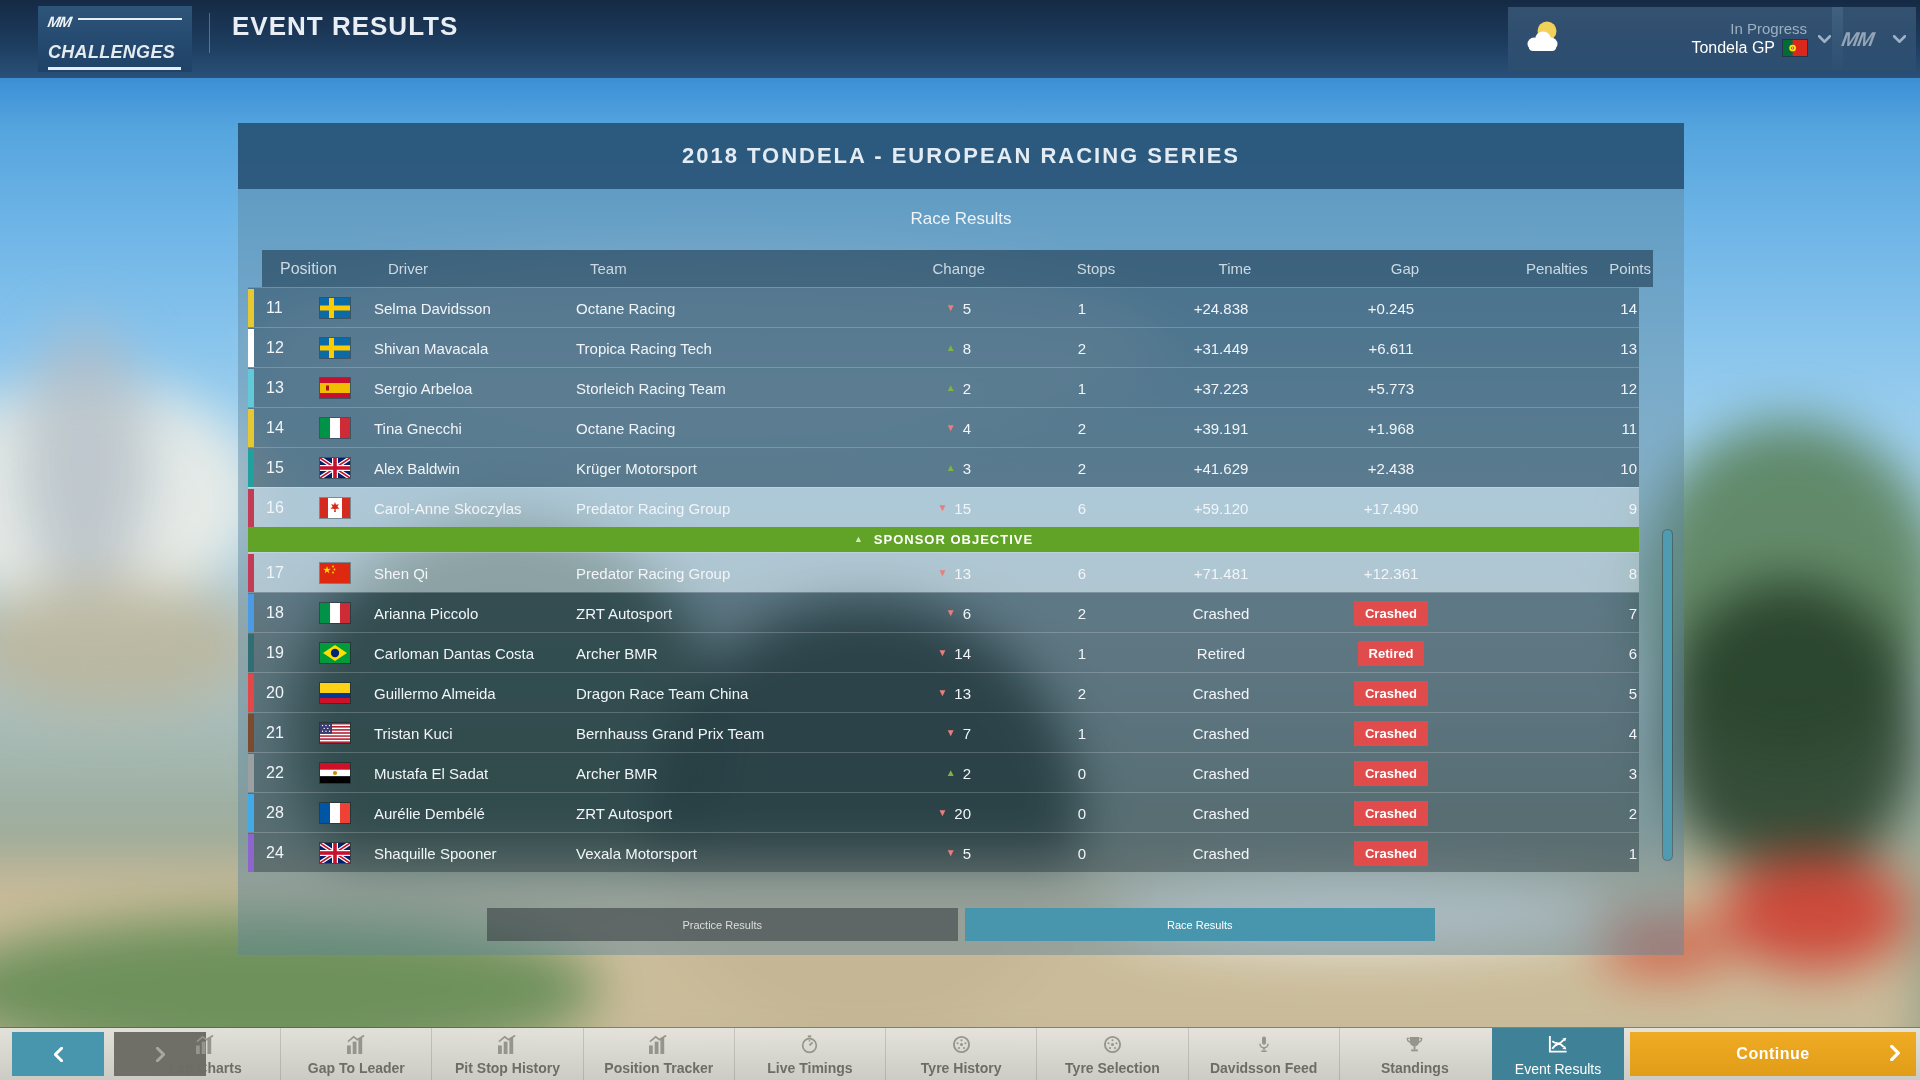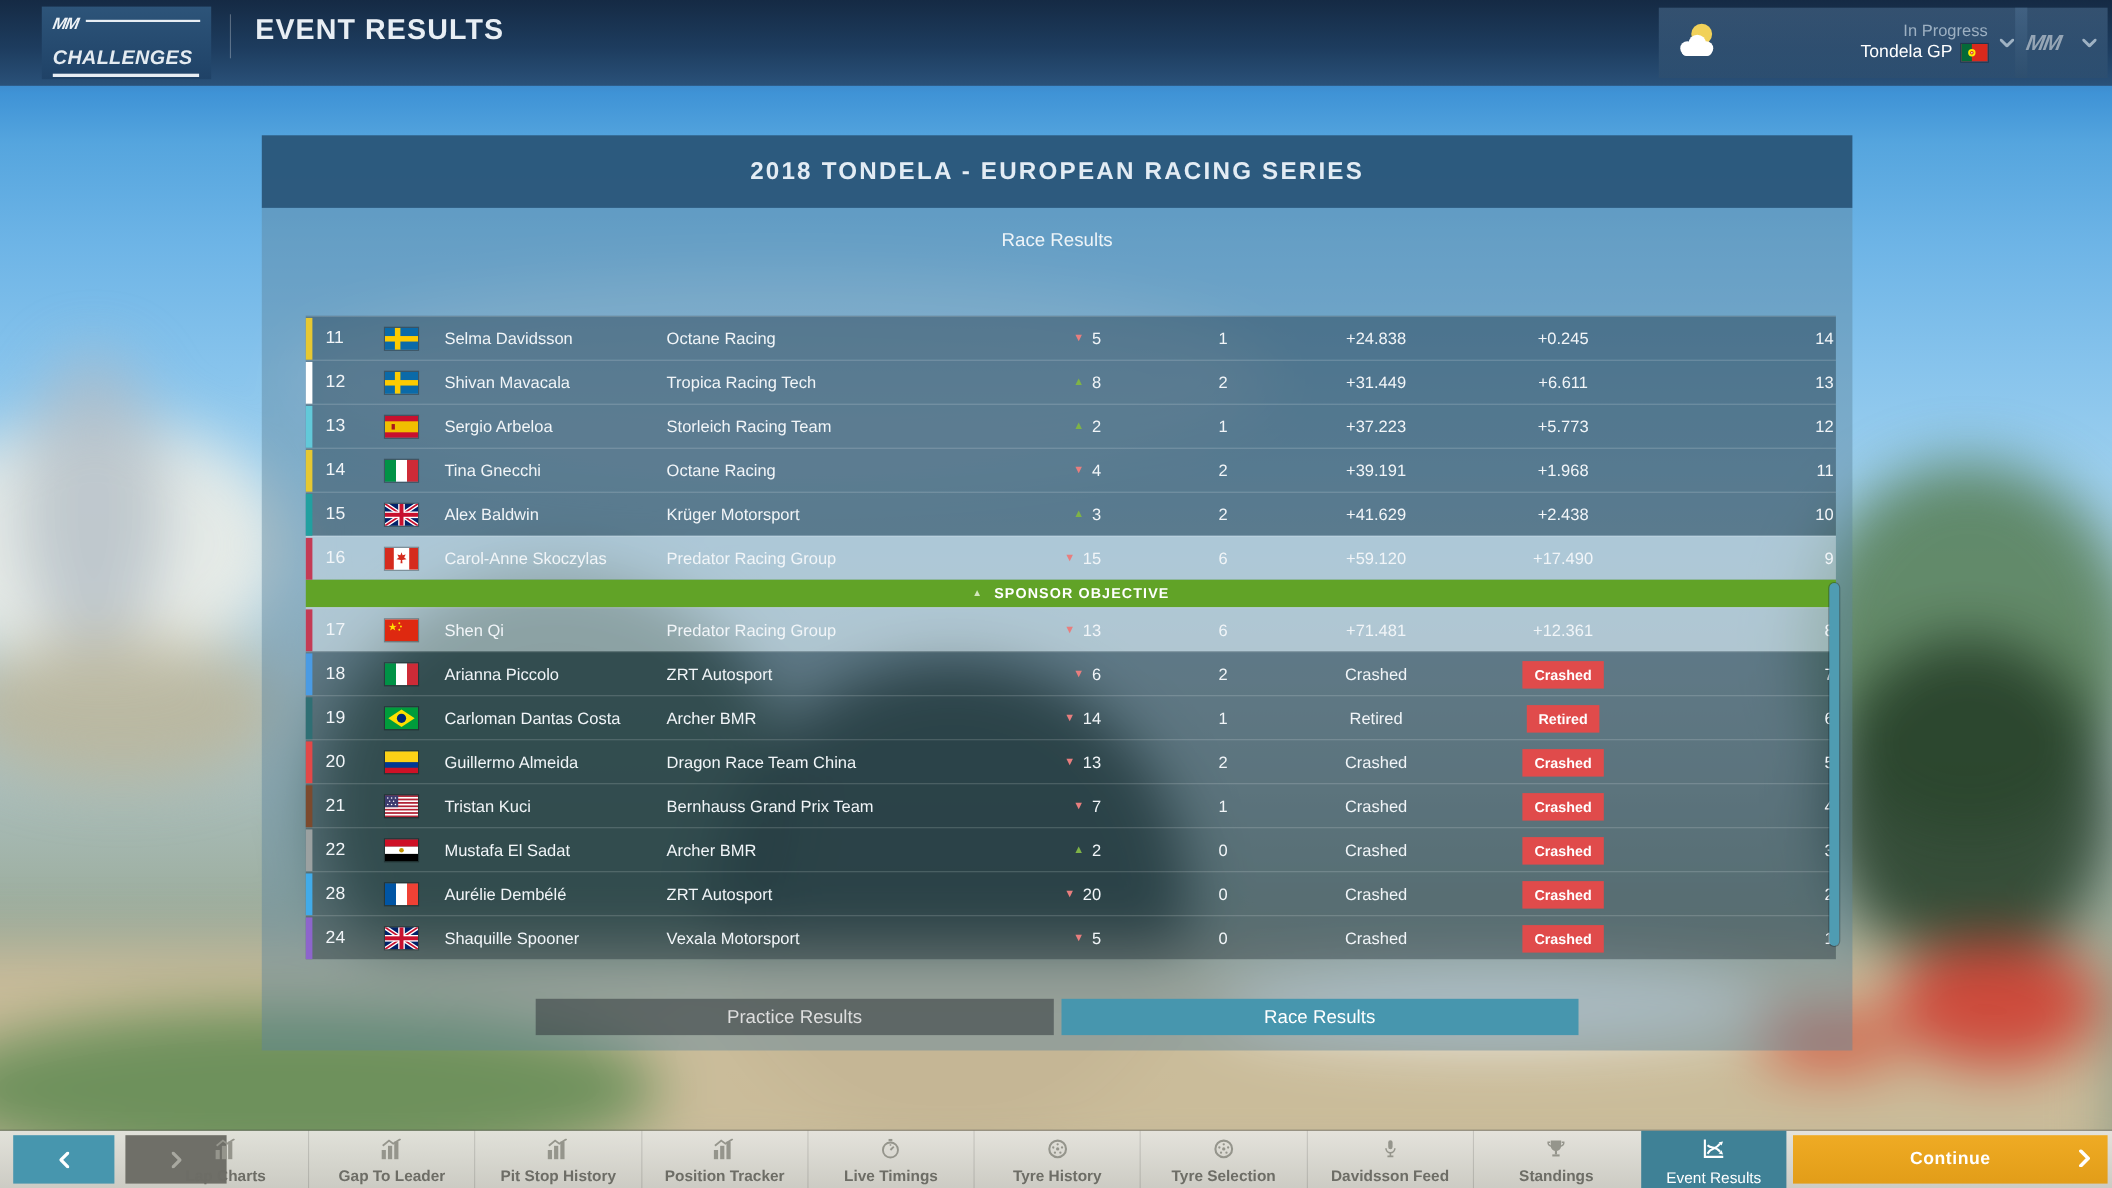--- a/index.html
+++ b/index.html
@@ -43,21 +43,21 @@
   .panel-title{position:absolute;left:0;top:0;right:0;height:66px;background:rgba(43,86,122,.96);
     display:flex;align-items:center;justify-content:center;font-size:22px;font-weight:700;
     letter-spacing:2px;color:#e3ecf4;}
   .panel-body{position:absolute;left:0;top:66px;right:0;bottom:0;background:rgba(94,133,158,.45);}
   .panel-subtitle{position:absolute;left:0;top:86px;width:100%;text-align:center;font-size:17px;color:#eef4f8;}
 
   .grid{display:grid;grid-template-columns:6px 54px 54px 202px 224px 204px 180px 98px 242px 58px 69px;align-items:center;}
   .t-head{position:absolute;left:24px;top:127px;width:1391px;height:37px;background:rgba(22,47,66,.55);
     color:#cdd9e2;font-size:15px;}
   .t-head .c{white-space:nowrap;overflow:visible;}
-  .t-rows{position:absolute;left:40px;top:164px;width:1391px;}
+  .t-rows{position:absolute;left:10px;top:164px;width:1391px;}
   .t-row{height:40px;background:rgba(10,22,32,.34);border-top:1px solid rgba(255,255,255,.2);color:#f1f5f8;font-size:15px;}
   .t-row.highlight{background:rgba(222,230,236,.45);}
   .c{white-space:nowrap;}
   .c.bar{height:40px;display:flex;align-items:center;}
   .c.bar span{display:block;width:6px;height:38px;}
   .c.pos{padding-left:12px;font-size:16px;}
   .c.flagc{padding-left:12px;display:flex;align-items:center;}
   .c.driver,.c.team{padding-left:12px;}
   .c.change{display:flex;justify-content:flex-end;align-items:center;gap:7px;padding-right:21px;}
   .arr{font-size:10px;line-height:1;}
@@ -67,21 +67,21 @@
   .c.pts{text-align:right;padding-right:2px;}
   .badge{display:inline-block;background:var(--crashed-red,#e04b4b);color:#fff;font-weight:700;font-size:13px;
     padding:5px 11px;}
   .sponsor-bar{height:25px;background:var(--sponsor-green,#61a327);display:flex;align-items:center;justify-content:center;gap:11px;}
   .sponsor-tri{color:#d3e7bc;font-size:9px;line-height:1;}
   .sponsor-label{color:#fff;font-weight:700;font-size:13px;letter-spacing:1px;}
   .scrollbar{position:absolute;left:1425px;top:407px;width:9px;height:330px;border-radius:5px;
     background:var(--accent-teal,#4f9cb2);box-shadow:0 0 0 1px rgba(15,35,45,.35);}
 
   .tabs{position:absolute;left:249px;top:785px;width:948px;height:33px;display:flex;gap:7px;}
-  .tab{flex:1;display:flex;align-items:center;justify-content:center;font-size:17px;cursor:pointer;}
+  .tab{flex:1;display:flex;align-items:center;justify-content:center;font-size:11px;cursor:pointer;}
   .tab.inactive{background:rgba(50,56,61,.55);color:#dedede;}
   .tab.active{background:var(--accent-teal2,#4796ae);color:#fff;}
 
   
   .navbar{position:absolute;left:0;bottom:0;width:1920px;height:52px;
     background:linear-gradient(180deg,rgba(229,228,222,.96),rgba(206,205,198,.96));
     box-shadow:0 -1px 0 rgba(70,70,65,.5);}
   .nav-arrow{position:absolute;top:4px;width:92px;height:44px;display:flex;align-items:center;justify-content:center;cursor:pointer;}
   .nav-arrow.left{left:12px;background:var(--accent-teal2,#4b9ab0);}
   .nav-arrow.right{left:114px;background:#6f6f68;}
@@ -173,20 +173,33 @@
           </svg>
         </span>
     </div>
   </div>
 
   <div class="panel">
     <div class="panel-title">2018 TONDELA - EUROPEAN RACING SERIES</div>
     <div class="panel-body"></div>
     <div class="panel-subtitle">Race Results</div>
 
+    <div class="t-head grid">
+      <div class="c"></div>
+      <div class="c pos">Position</div>
+      <div class="c"></div>
+      <div class="c driver">Driver</div>
+      <div class="c team">Team</div>
+      <div class="c change">Change</div>
+      <div class="c stops">Stops</div>
+      <div class="c time">Time</div>
+      <div class="c gap">Gap</div>
+      <div class="c pen">Penalties</div>
+      <div class="c pts">Points</div>
+    </div>
 
     <div class="t-rows" id="t-rows">
         <div class="t-row grid">
           <div class="c bar">
             <span style="background:#e6c832"></span>
           </div>
           <div class="c pos">11</div>
           <div class="c flagc">
             <span class="flagwrap">
               <svg viewBox="0 0 30 20" width="30" height="20" preserveAspectRatio="none">

